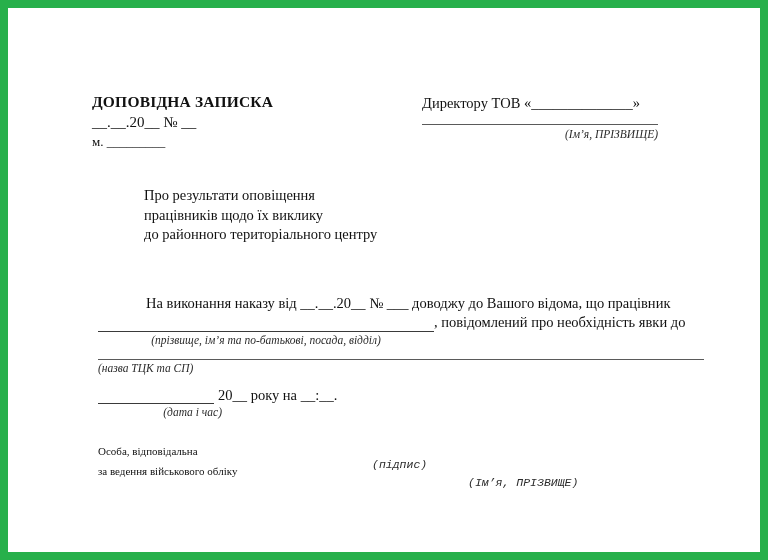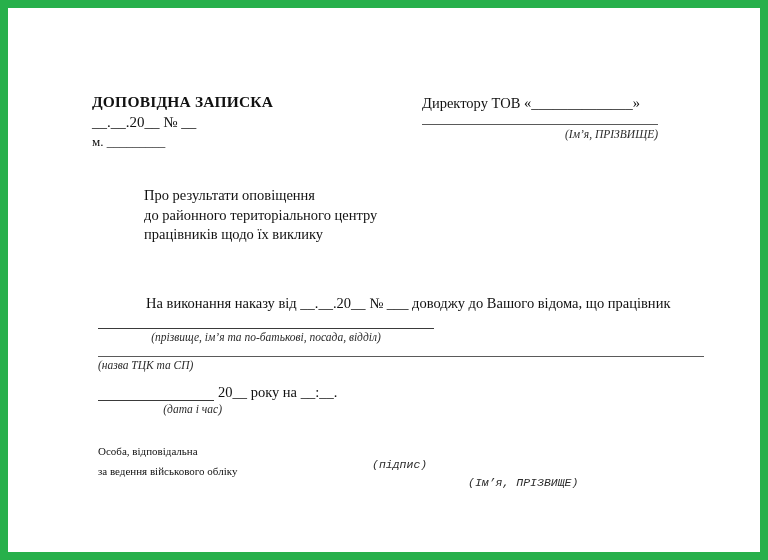--- a/index.html
+++ b/index.html
@@ -209,30 +209,31 @@
     </div>
 
     <div class="abs" id="header-right">
       <div class="addressee-line">Директору ТОВ «______________»</div>
       <div class="rule" id="addressee-rule"></div>
       <div class="caption" id="addressee-caption">(Ім’я, ПРІЗВИЩЕ)</div>
     </div>
 
     <div class="abs" id="subject">
       <div class="subject-line">Про результати оповіщення</div>
+      <div class="subject-line">працівників щодо їх виклику</div>
       <div class="subject-line">до районного територіального центру</div>
-      <div class="subject-line">працівників щодо їх виклику</div>
     </div>
 
     <div class="abs" id="body">
 
       <div class="body-line" id="body-line-1">На виконання наказу від __.__.20__ № ___ доводжу до Вашого відома, що працівник</div>
 
       <div class="fill-row">
         <span class="fill-rule" id="person-rule"></span>
+        <span class="body-line">, повідомлений про необхідність явки до</span>
       </div>
       <div class="caption" id="person-caption">(прізвище, ім’я та по-батькові, посада, відділ)</div>
 
       <div class="rule" id="tck-rule"></div>
       <div class="caption" id="tck-caption">(назва ТЦК та СП)</div>
 
       <div class="fill-row" id="datetime-row">
         <span class="fill-rule" id="date-rule"></span>
         <span class="datetime-text">20__ року на __:__.</span>
       </div>

